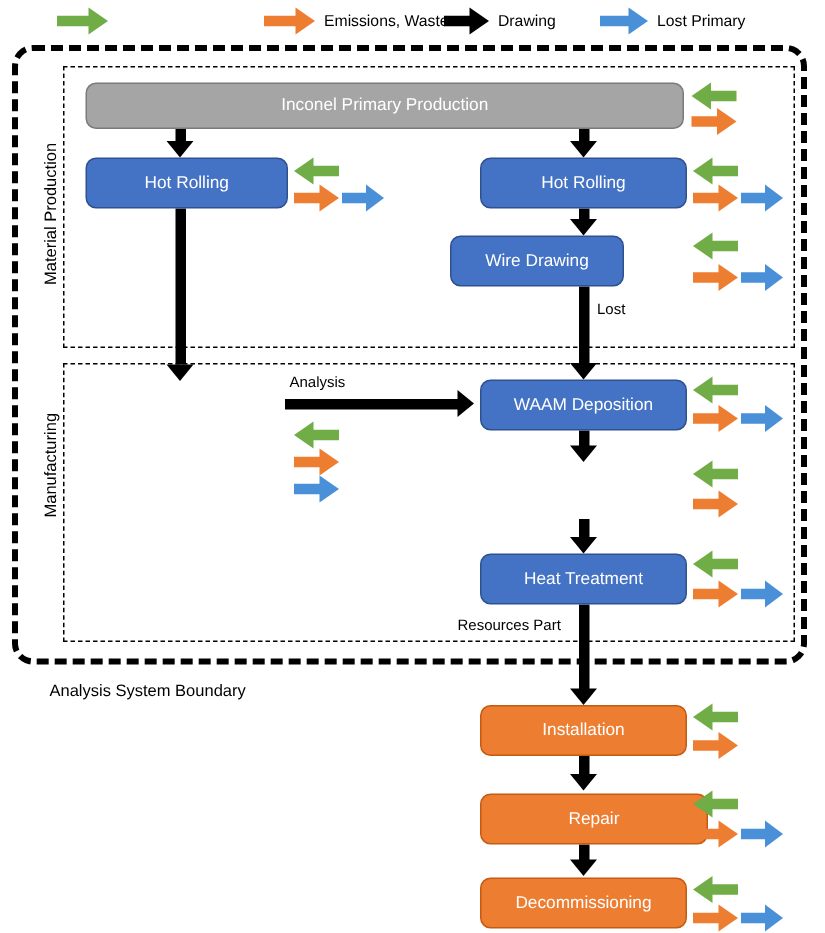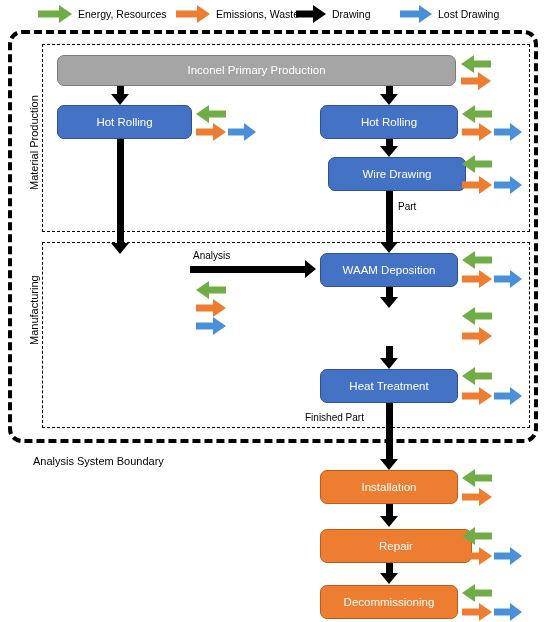--- a/index.html
+++ b/index.html
@@ -56,21 +56,20 @@
 
 <div id="stage">
 
   <div class="legend">
 
     <div class="legend-item" style="left:38px;">
       <span class="arw r" style="width:34px;height:18px;">
         <span class="shaft" style="width:22px;background:#70ad47;"></span>
         <span class="head" style="border-left:13px solid #70ad47;"></span>
       </span>
-      <span class="legend-label">Energy, Resources</span>
     </div>
 
     <div class="legend-item" style="left:176px;">
       <span class="arw r" style="width:34px;height:18px;">
         <span class="shaft" style="width:22px;background:#ed7d31;"></span>
         <span class="head" style="border-left:13px solid #ed7d31;"></span>
       </span>
       <span class="legend-label">Emissions, Waste</span>
     </div>
 
@@ -80,21 +79,21 @@
         <span class="head" style="border-left:13px solid #000000;"></span>
       </span>
       <span class="legend-label">Drawing</span>
     </div>
 
     <div class="legend-item" style="left:400px;">
       <span class="arw r" style="width:32px;height:18px;">
         <span class="shaft" style="width:20px;background:#4a90d9;"></span>
         <span class="head" style="border-left:13px solid #4a90d9;"></span>
       </span>
-      <span class="legend-label">Lost Drawing</span>
+      <span class="legend-label">Lost Primary</span>
     </div>
   </div>
 
   <div class="outer-boundary" style="left:8px;top:30px;width:530px;height:413px;"></div>
 
   <div class="dashbox" style="left:42px;top:44px;width:488px;height:188px;"></div>
   <div class="dashbox" style="left:42px;top:242px;width:488px;height:186px;"></div>
 
   <div class="vlabel" style="left:28px;top:190px;">Material Production</div>
   <div class="vlabel" style="left:28px;top:345px;">Manufacturing</div>
@@ -108,35 +107,35 @@
   <div class="mat-v-head" style="left:380px;top:94px;"></div>
 
   <div class="mat-v" style="left:117px;top:139px;height:104px;"></div>
   <div class="mat-v-head" style="left:111px;top:243px;"></div>
 
   <div class="mat-v" style="left:386px;top:139px;height:8px;"></div>
   <div class="mat-v-head" style="left:380px;top:146px;"></div>
 
   <div class="mat-v" style="left:386px;top:191px;height:52px;"></div>
   <div class="mat-v-head" style="left:380px;top:242px;"></div>
-  <div class="flabel" style="left:398px;top:201px;">Part</div>
+  <div class="flabel" style="left:398px;top:201px;">Lost</div>
 
   <div class="mat-h" style="left:190px;top:266px;width:116px;"></div>
   <div class="mat-h-head" style="left:305px;top:260px;"></div>
   <div class="flabel" style="left:193px;top:250px;">Analysis</div>
 
   <div class="mat-v" style="left:386px;top:287px;height:11px;"></div>
   <div class="mat-v-head" style="left:380px;top:297px;"></div>
 
   <div class="mat-v" style="left:386px;top:346px;height:13px;"></div>
   <div class="mat-v-head" style="left:380px;top:358px;"></div>
 
   <div class="mat-v" style="left:386px;top:403px;height:57px;"></div>
   <div class="mat-v-head" style="left:380px;top:459px;"></div>
-  <div class="flabel" style="left:305px;top:412px;">Finished Part</div>
+  <div class="flabel" style="left:305px;top:412px;">Resources Part</div>
 
   <div class="mat-v" style="left:386px;top:504px;height:13px;"></div>
   <div class="mat-v-head" style="left:380px;top:516px;"></div>
 
   <div class="mat-v" style="left:386px;top:563px;height:12px;"></div>
   <div class="mat-v-head" style="left:380px;top:573px;"></div>
 
   <div class="node gray" style="left:57px;top:55px;width:399px;height:31px;">
     <span>Inconel Primary Production</span>
   </div>
@@ -174,21 +173,21 @@
   </span>
   <span class="arw r" style="position:absolute;left:462px;top:124px;width:30px;height:16px;">
     <span class="shaft" style="width:18px;background:#ed7d31;"></span>
     <span class="head" style="border-left:13px solid #ed7d31;"></span>
   </span>
   <span class="arw r" style="position:absolute;left:494px;top:124px;width:28px;height:16px;">
     <span class="shaft" style="width:17px;background:#4a90d9;"></span>
     <span class="head" style="border-left:12px solid #4a90d9;"></span>
   </span>
 
-  <div class="node blue" style="left:328px;top:157px;width:138px;height:34px;">
+  <div class="node blue" style="left:300px;top:157px;width:116px;height:34px;">
     <span>Wire Drawing</span>
   </div>
   <span class="arw l" style="position:absolute;left:462px;top:156px;width:30px;height:16px;">
     <span class="shaft" style="width:18px;background:#70ad47;"></span>
     <span class="head" style="border-right:13px solid #70ad47;"></span>
   </span>
   <span class="arw r" style="position:absolute;left:462px;top:177px;width:30px;height:16px;">
     <span class="shaft" style="width:18px;background:#ed7d31;"></span>
     <span class="head" style="border-left:13px solid #ed7d31;"></span>
   </span>

